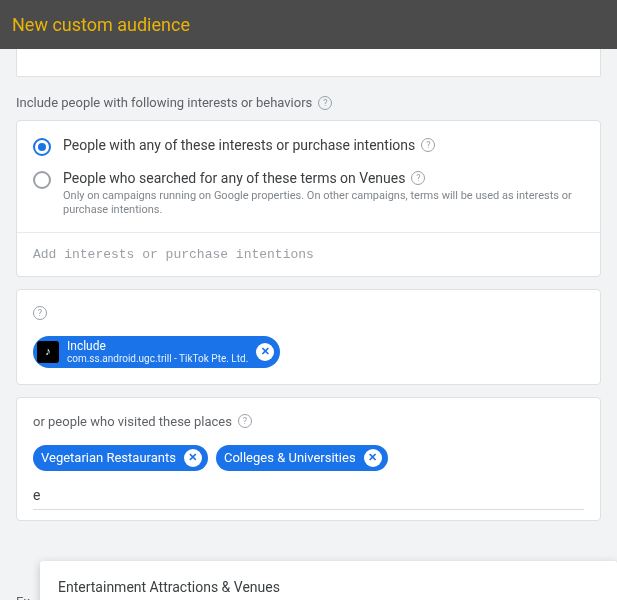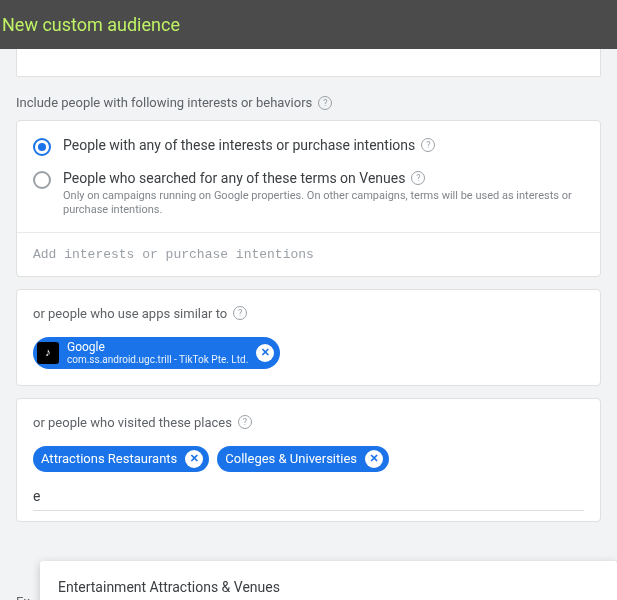--- a/index.html
+++ b/index.html
@@ -1,17 +1,17 @@
 <!DOCTYPE html>
 <html><head>
 <meta charset="utf-8">
 <style>
   * { box-sizing: border-box; margin: 0; padding: 0; font-family: Roboto, Arial, sans-serif; }
   body { background: #f1f3f4; width: 617px; height: 600px; overflow: hidden; }
-  .header { background: #4b4b4b; color: #bef264; padding: 14px 2px; font-size: 18px; font-weight: 400; }
+  .header { background: #4b4b4b; color: #eab308; padding: 14px 12px; font-size: 18px; font-weight: 400; }
   .blank-box { background: #fff; margin: 0 16px 6px 16px; height: 28px; border: 1px solid #e0e0e0; border-top: none; border-radius: 0 0 2px 2px; }
   .section-label { font-size: 13px; color: #5f6368; padding: 12px 16px 10px 16px; display: flex; align-items: center; gap: 6px; }
   .card { background: #fff; border: 1px solid #e0e0e0; border-radius: 4px; margin: 0 16px 12px 16px; padding: 16px 16px 0 16px; }
   .radio-row { display: flex; align-items: flex-start; gap: 12px; margin-bottom: 14px; }
   .radio { width: 18px; height: 18px; border: 2px solid #9aa0a6; border-radius: 50%; flex-shrink: 0; display: flex; align-items: center; justify-content: center; margin-top: 1px; }
   .radio.selected { border-color: #1a73e8; }
   .radio.selected::after { content: ""; width: 8px; height: 8px; background: #1a73e8; border-radius: 50%; }
   .radio-text { flex: 1; }
   .radio-label { font-size: 14px; color: #3c4043; display: flex; align-items: center; gap: 6px; }
   .radio-sub { font-size: 11px; color: #80868b; margin-top: 3px; line-height: 1.3; }
@@ -65,43 +65,42 @@
           <span class="help-icon">?</span>
         </div>
         <div class="radio-sub">Only on campaigns running on Google properties. On other campaigns, terms will be used as interests or purchase intentions.</div>
       </div>
     </div>
     <div class="input-row">Add interests or purchase intentions</div>
   </div>
 
   <div class="card">
     <div class="card-label">
-      <span>or people who use apps similar to</span>
       <span class="help-icon">?</span>
     </div>
     <div class="chips">
       <div class="chip app">
         <div class="chip-icon">♪</div>
         <div class="chip-text">
-          <span class="chip-title">Google</span>
+          <span class="chip-title">Include</span>
           <span class="chip-sub">com.ss.android.ugc.trill - TikTok Pte. Ltd.</span>
         </div>
         <div class="chip-close">✕</div>
       </div>
     </div>
   </div>
 
   <div class="card" style="padding-bottom:10px;">
     <div class="card-label">
       <span>or people who visited these places</span>
       <span class="help-icon">?</span>
     </div>
     <div class="chips">
       <div class="chip">
-        <span>Attractions Restaurants</span>
+        <span>Vegetarian Restaurants</span>
         <div class="chip-close">✕</div>
       </div>
       <div class="chip">
         <span>Colleges &amp; Universities</span>
         <div class="chip-close">✕</div>
       </div>
     </div>
     <div class="input-line">e</div>
   </div>
 

